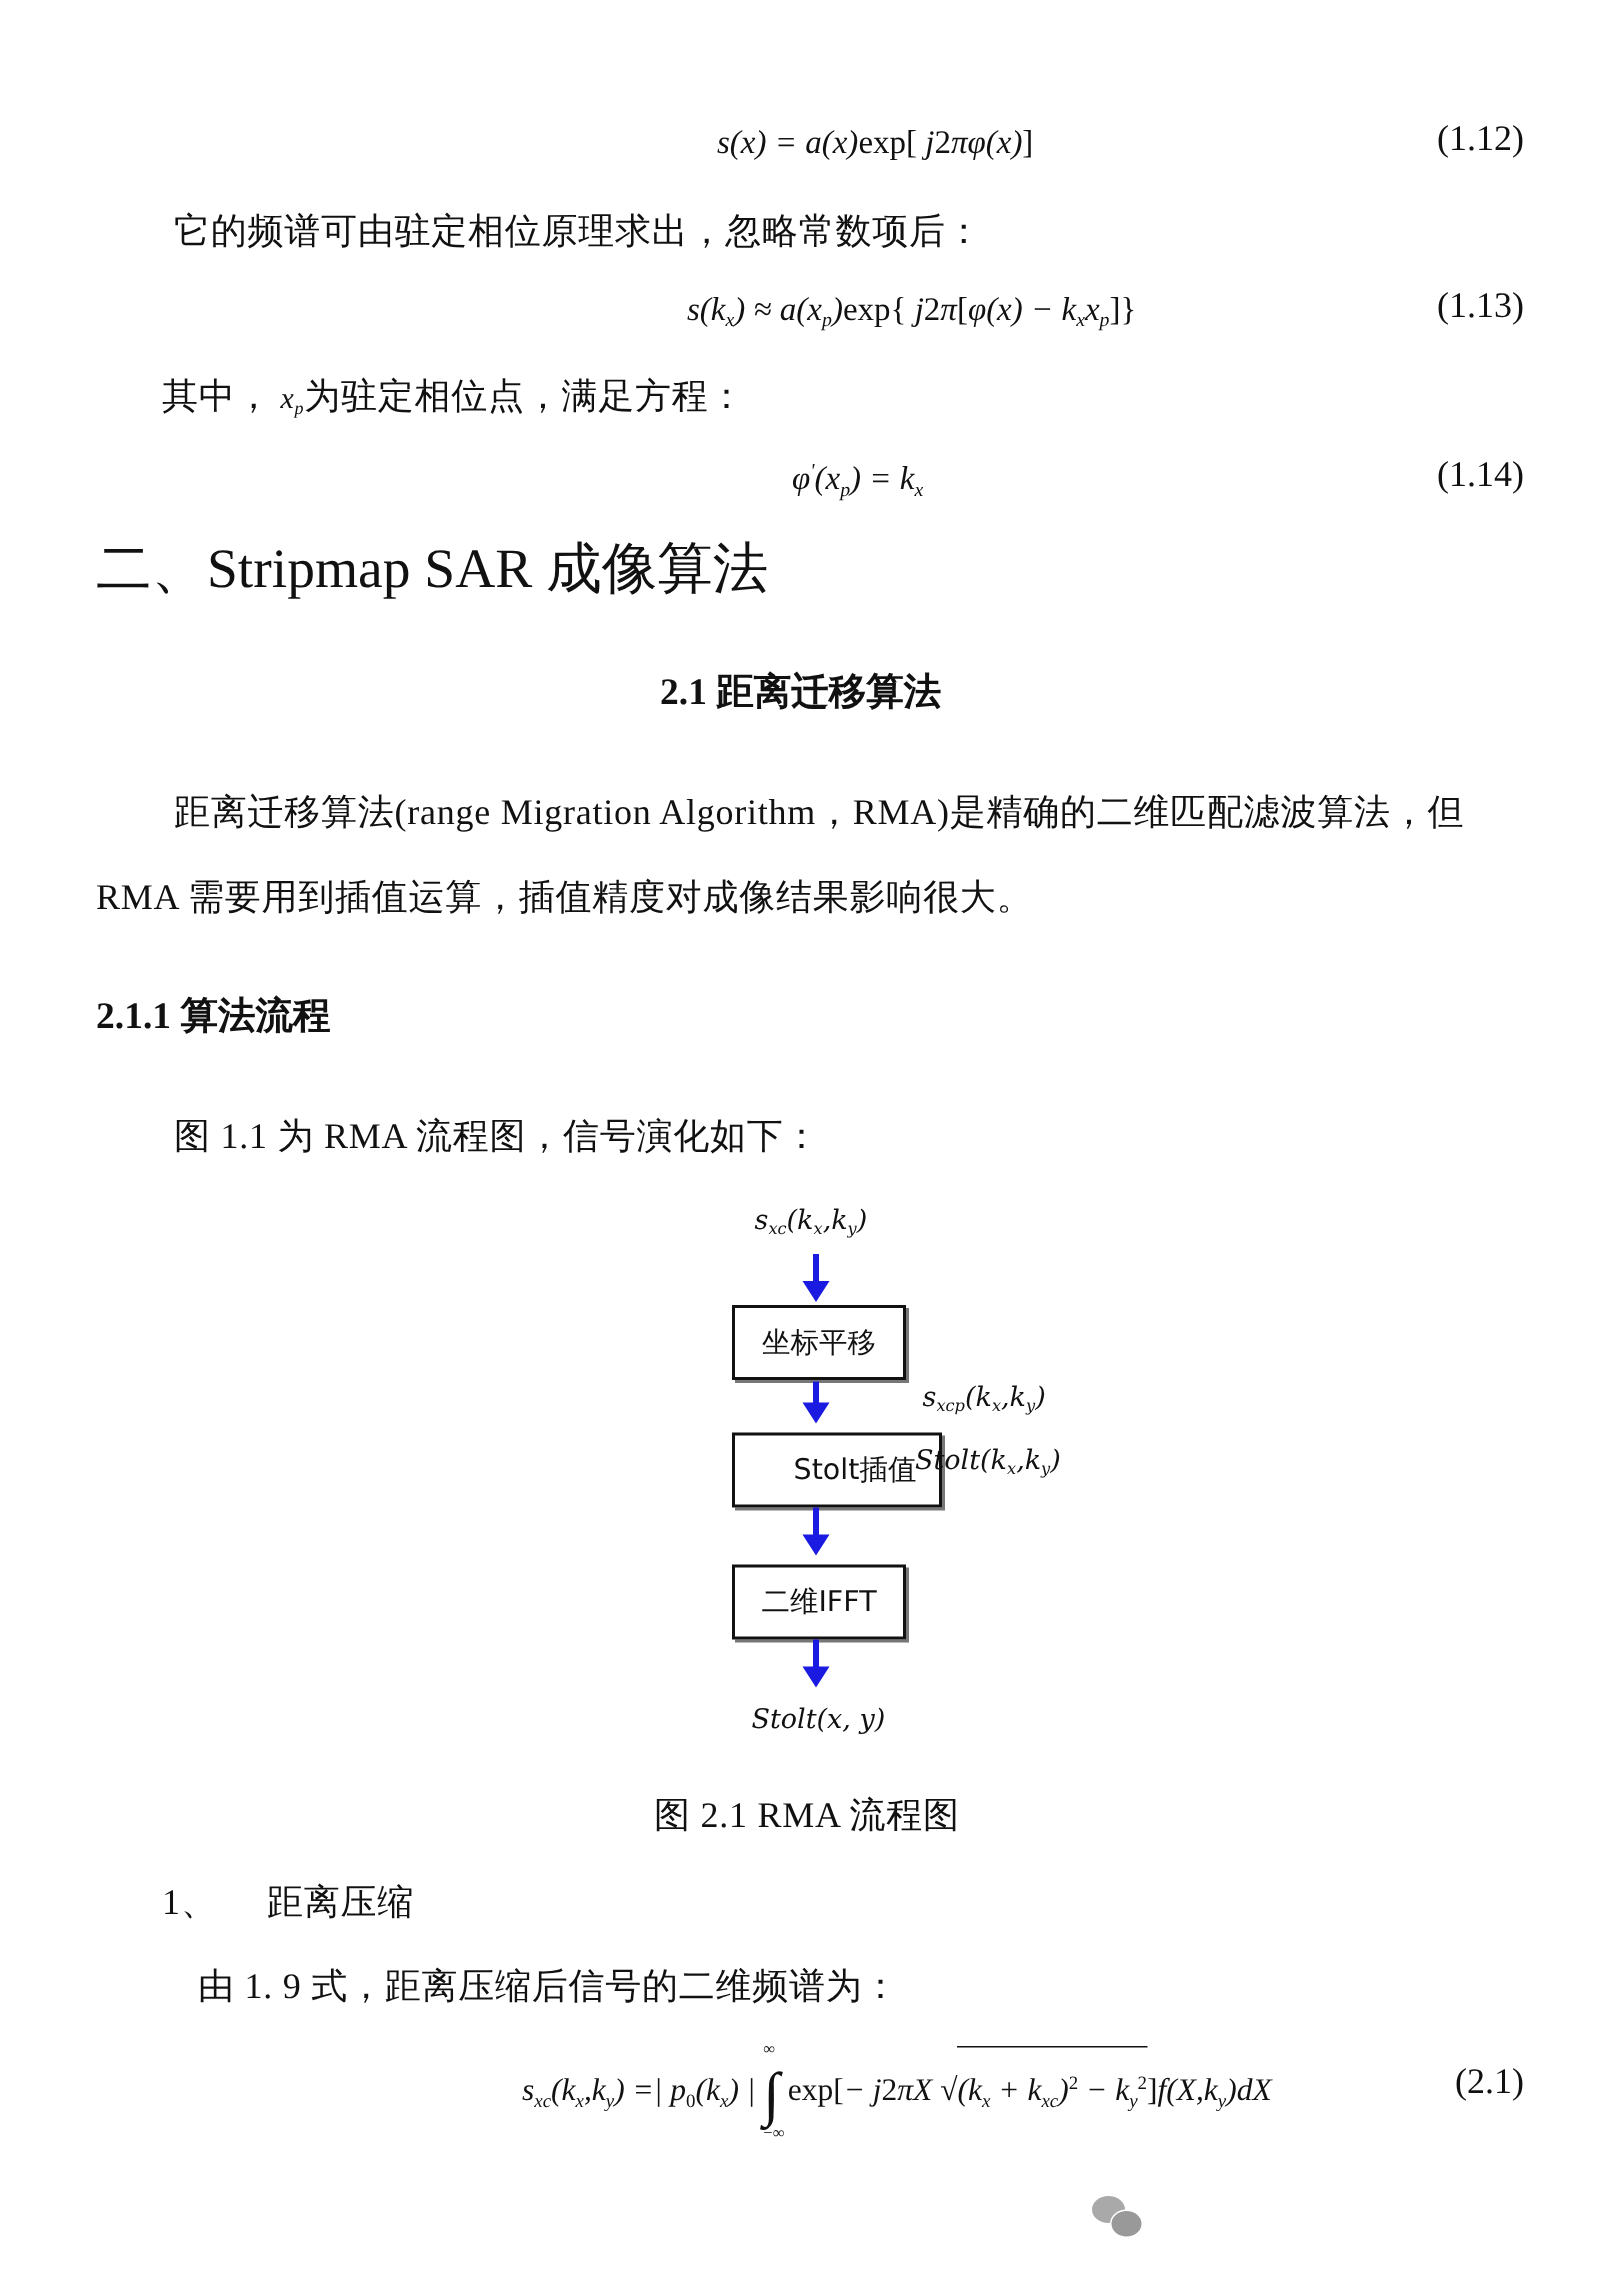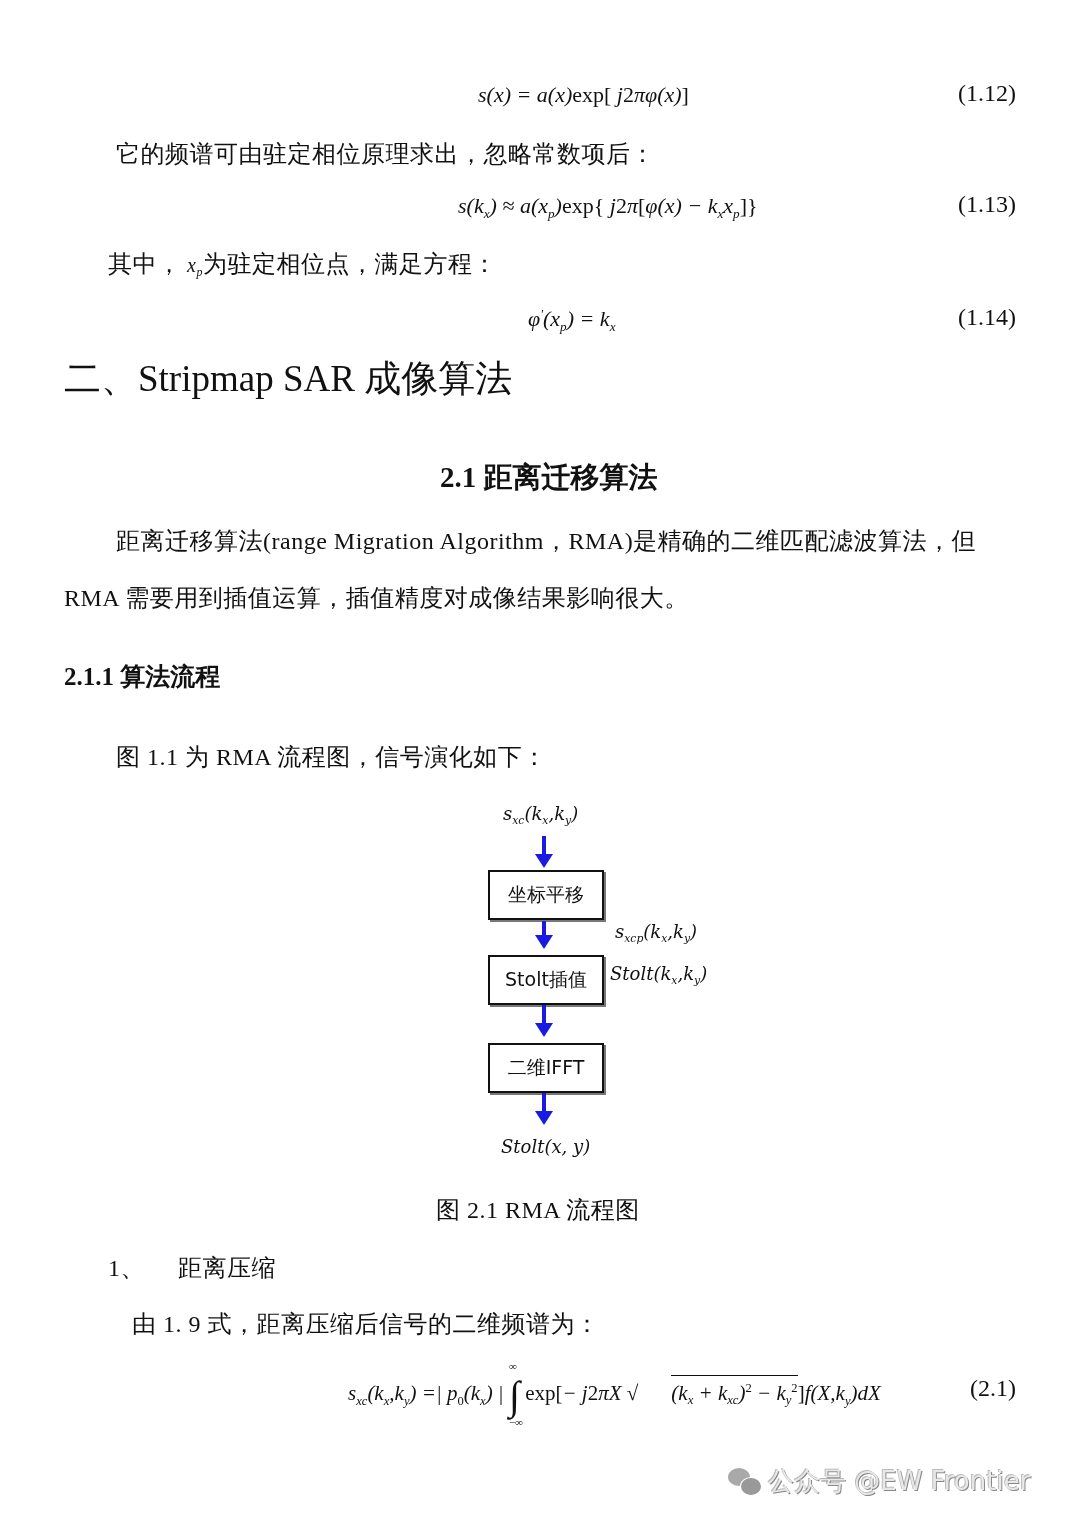--- a/index.html
+++ b/index.html
@@ -8,41 +8,41 @@
       font-family: "Liberation Serif", "DejaVu Serif", serif; color: #111;
     }
     .abs { position: absolute; }
     .eq { font-family: "Liberation Serif", serif; font-size: 22px; font-style: italic; white-space: nowrap; }
     .eq .up { font-style: normal; }
     .eqnum { font-family: "Liberation Serif", serif; font-size: 24px; right: 64px; }
     .para { font-size: 24px; white-space: nowrap; letter-spacing: 0.5px; }
     sub { font-size: 60%; vertical-align: -0.35em; }
     sup { font-size: 60%; vertical-align: 0.6em; }
     .h1 { font-size: 37px; left: 64px; top: 354px; white-space: nowrap; }
-    .h2 { font-size: 29px; font-weight: bold; left: 440px; top: 444px; margin-top: 14px; }
+    .h2 { font-size: 25px; font-weight: bold; left: 440px; top: 444px; }
     .h3 { font-size: 25px; font-weight: bold; left: 64px; top: 660px; }
 
     
     .fc-box {
       position: absolute; border: 2.5px solid #111; background: #fff;
       box-shadow: 2px 2px 0 #777;
       display: flex; align-items: center; justify-content: center;
       font-family: "DejaVu Sans", sans-serif; font-size: 19px;
     }
     .fc-arrow { position: absolute; width: 4px; background: #1a1ae0; }
     .fc-arrow::after {
       content: ""; position: absolute; left: -7px; bottom: -10px;
       border-left: 9px solid transparent; border-right: 9px solid transparent;
       border-top: 14px solid #1a1ae0;
     }
     .fc-label { position: absolute; font-family: "DejaVu Serif", serif; font-style: italic; font-size: 18px; white-space: nowrap; }
 
     .integral { font-size: 40px; font-style: normal; display: inline-block; vertical-align: middle; position: relative; }
     .lim { position: absolute; font-size: 11px; left: 0; }
-    .sqrt { border-top: 1.5px solid #111; padding-top: 5px; margin-left: 33px; }
+    .sqrt { border-top: 1.5px solid #111; padding-top: 16px; }
 
     .watermark {
       position: absolute; left: 728px; top: 1464px; display: flex; align-items: center; gap: 6px;
       font-family: "DejaVu Sans", sans-serif; font-size: 26px; color: #e8e8e8;
       text-shadow: 1px 1px 0 #888, -1px -1px 0 #bbb;
     }
     .wechat { width: 34px; height: 28px; position: relative; }
     .wechat .b1 { position: absolute; left: 0; top: 0; width: 22px; height: 18px; border-radius: 50%; background: #a9a9a9; }
     .wechat .b2 { position: absolute; left: 12px; top: 9px; width: 20px; height: 17px; border-radius: 50%; background: #999; border: 1px solid #fff; }
   </style>
@@ -79,21 +79,21 @@
 <div class="abs h3">2.1.1  算法流程</div>
 
 <div class="abs para" style="left:116px; top:741px;">图 1.1 为 RMA 流程图，信号演化如下：</div>
 
 <div class="abs" style="left:0; top:0; width:1080px; height:1200px;margin-left:25px;">
   <div class="fc-label" style="left:478px; top:803px;">s<sub>xc</sub>(k<sub>x</sub>,k<sub>y</sub>)</div>
   <div class="fc-arrow" style="left:517px; top:836px; height:22px;"></div>
   <div class="fc-box" style="left:463px; top:870px; width:112px; height:46px;">坐标平移</div>
   <div class="fc-arrow" style="left:517px; top:921px; height:18px;"></div>
   <div class="fc-label" style="left:590px; top:921px;">s<sub>xcp</sub>(k<sub>x</sub>,k<sub>y</sub>)</div>
-  <div class="fc-box" style="left:463px; top:955px; width:112px; height:46px;">Stolt插值</div>
+  <div class="fc-box" style="left:463px; top:955px; width:112px; height:46px;padding-left:24px;">Stolt插值</div>
   <div class="fc-arrow" style="left:517px; top:1005px; height:22px;"></div>
   <div class="fc-label" style="left:585px; top:963px;">Stolt(k<sub>x</sub>,k<sub>y</sub>)</div>
   <div class="fc-box" style="left:463px; top:1043px; width:112px; height:46px;">二维IFFT</div>
   <div class="fc-arrow" style="left:517px; top:1093px; height:22px;"></div>
   <div class="fc-label" style="left:476px; top:1136px;">Stolt(x, y)</div>
 </div>
 
 <div class="abs para" style="left:436px; top:1194px;">图 2.1 RMA 流程图</div>
 
 <div class="abs para" style="left:108px; top:1252px;">1、</div>
@@ -106,14 +106,13 @@
   <span class="integral">∫<span class="lim" style="top:-12px;">∞</span><span class="lim" style="top:44px;">−∞</span></span>
   <span class="up">exp[</span>− j<span class="up">2</span>πX <span class="up">√</span><span class="sqrt">(k<sub>x</sub> + k<sub>xc</sub>)<sup class="up">2</sup> − k<sub>y</sub><sup class="up">2</sup></span><span class="up">]</span>f(X,k<sub>y</sub>)dX
 </div>
 <div class="abs eqnum" style="top:1375px; right:64px;">(2.1)</div>
 
 <div class="watermark">
   <span class="wechat">
       <span class="b1"></span>
       <span class="b2"></span>
     </span>
-  <span>公众号 @EW Frontier</span>
 </div>
 
 </body></html>

